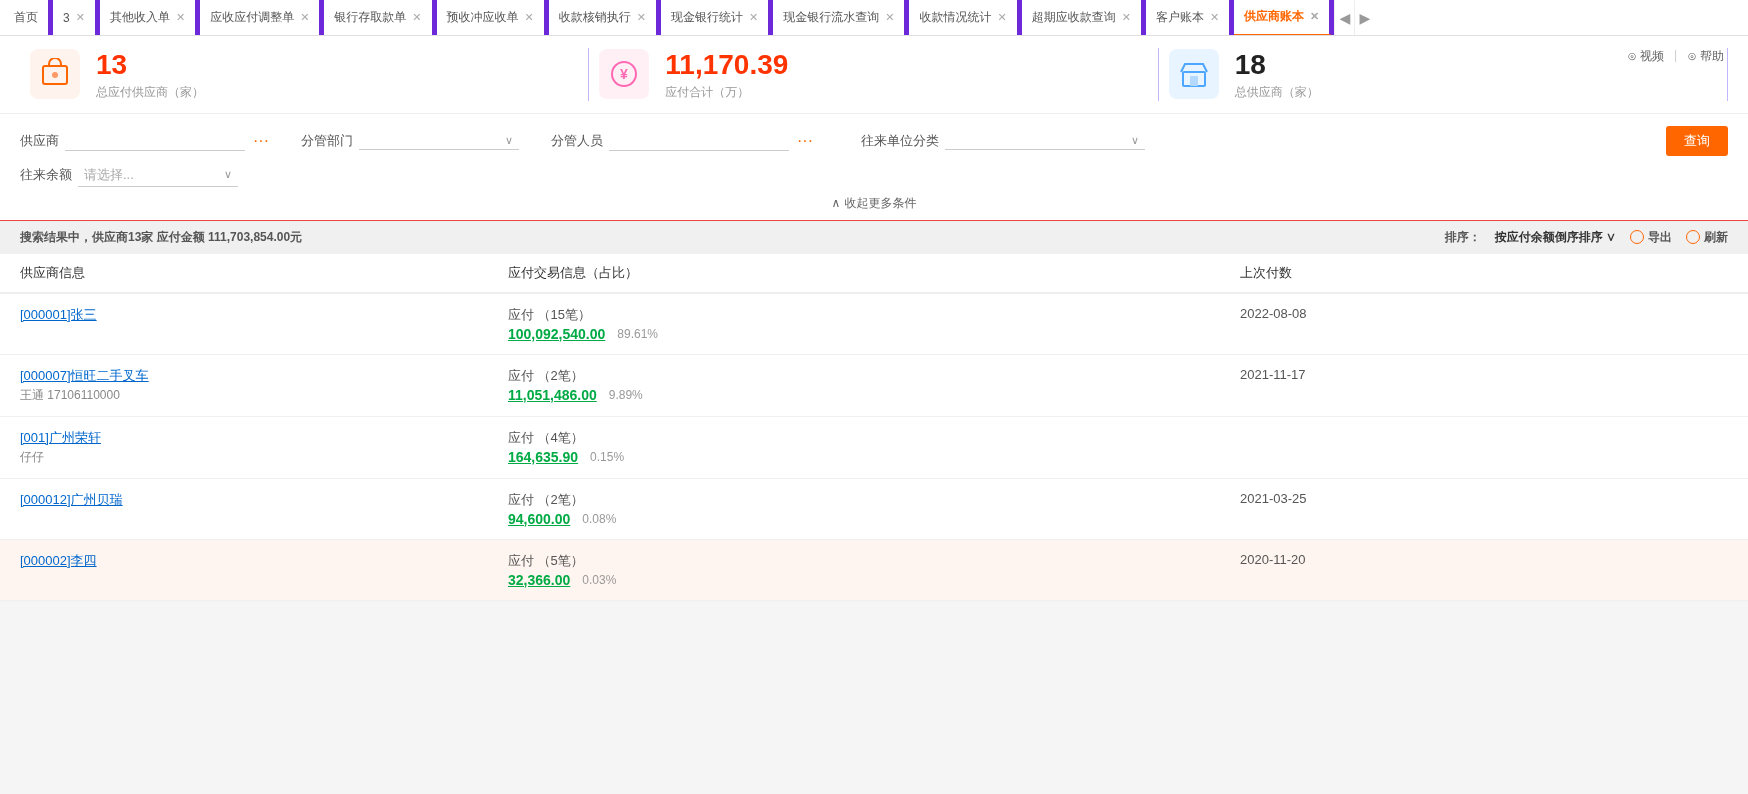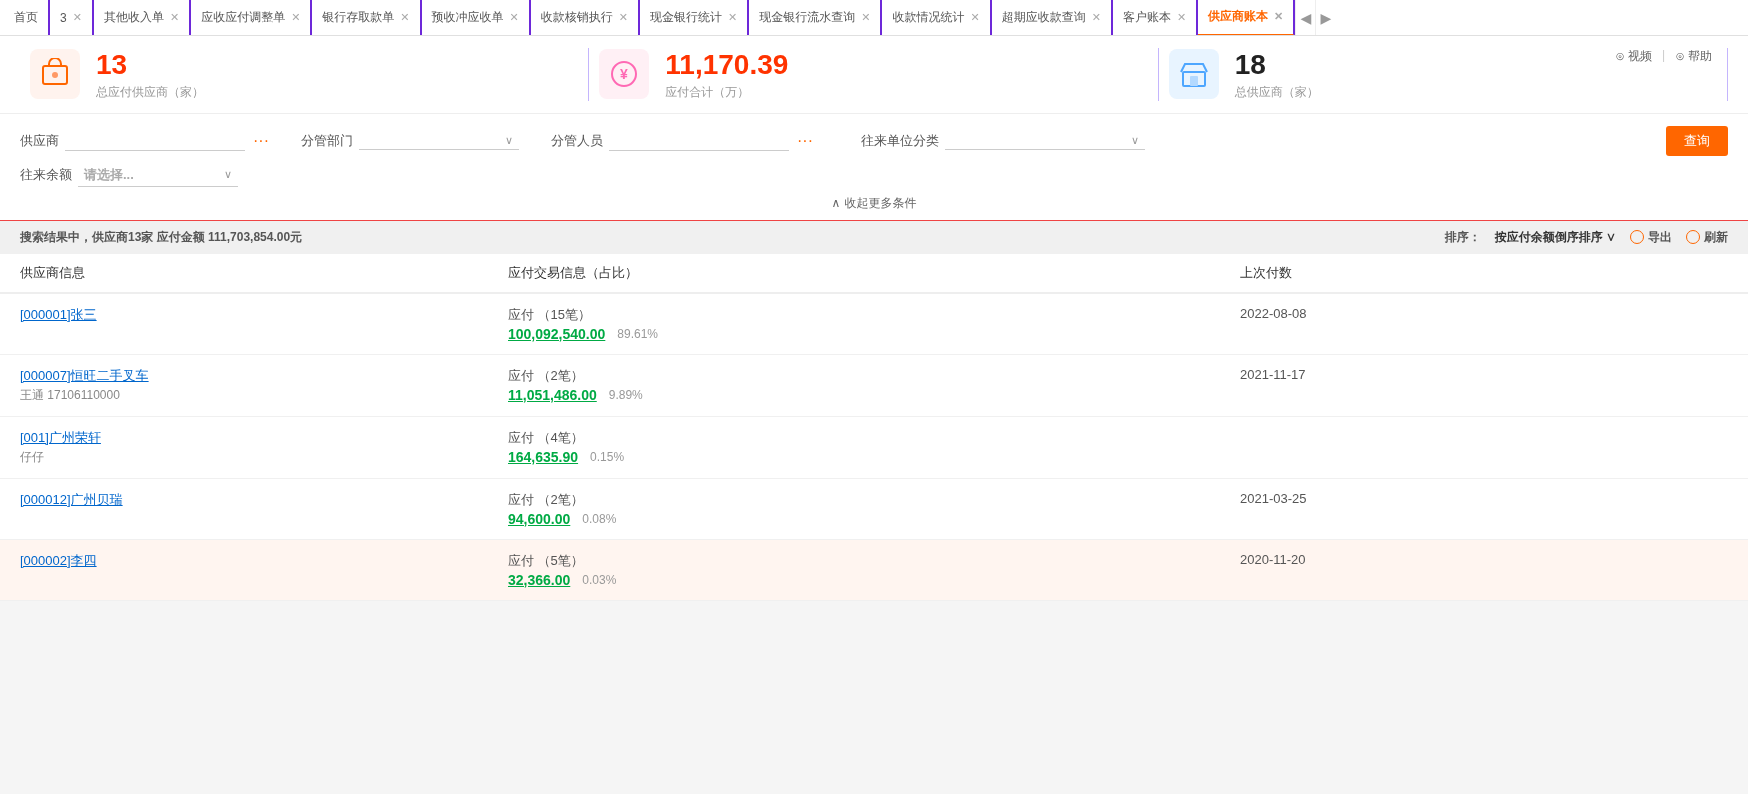--- a/index.html
+++ b/index.html
@@ -17,21 +17,21 @@
     }
     .nav-tab {
       display: flex;
       align-items: center;
       padding: 0 10px;
       height: 36px;
       cursor: pointer;
       white-space: nowrap;
       font-size: 12px;
       color: #555;
-      border-right: 2px solid #6d28d9;
+      border-right: 5px solid #6d28d9;
     }
     .nav-tab.active {
       color: #ff6600;
       font-weight: bold;
       border-bottom: 2px solid #ff6600;
     }
     .nav-tab .close-x {
       margin-left: 6px;
       color: #aaa;
       font-size: 11px;
@@ -80,21 +80,21 @@
       line-height: 1.2;
     }
     .summary-text .big-num.dark { color: #222; }
     .summary-text .label {
       font-size: 12px;
       color: #999;
       margin-top: 2px;
     }
     .top-right-links {
       position: absolute;
-      right: 36px;
+      right: 24px;
       top: 12px;
       font-size: 12px;
       color: #666;
       display: flex;
       gap: 10px;
       margin-left: 29px;
     }
     .top-right-links span { cursor: pointer; color: #666; }
     .top-right-links .divider { color: #ccc; }
 
@@ -429,21 +429,21 @@
     </div>
 
     <button class="btn-query">查询</button>
   </div>
 
   <div class="filter-row">
 
     <div class="filter-item">
       <span class="filter-label">往来余额</span>
       <div class="filter-select" style="width:160px;">
-        <span style="color:#aaa;font-weight:bold;">请选择...</span>
+        <span style="color:#aaa;">请选择...</span>
         <span class="arrow">∨</span>
       </div>
     </div>
   </div>
 
   <div class="collapse-btn" style="justify-content:center; margin-top:2px;">
     <span style="font-size:12px;">∧</span>
     <span>收起更多条件</span>
   </div>
 </div>

